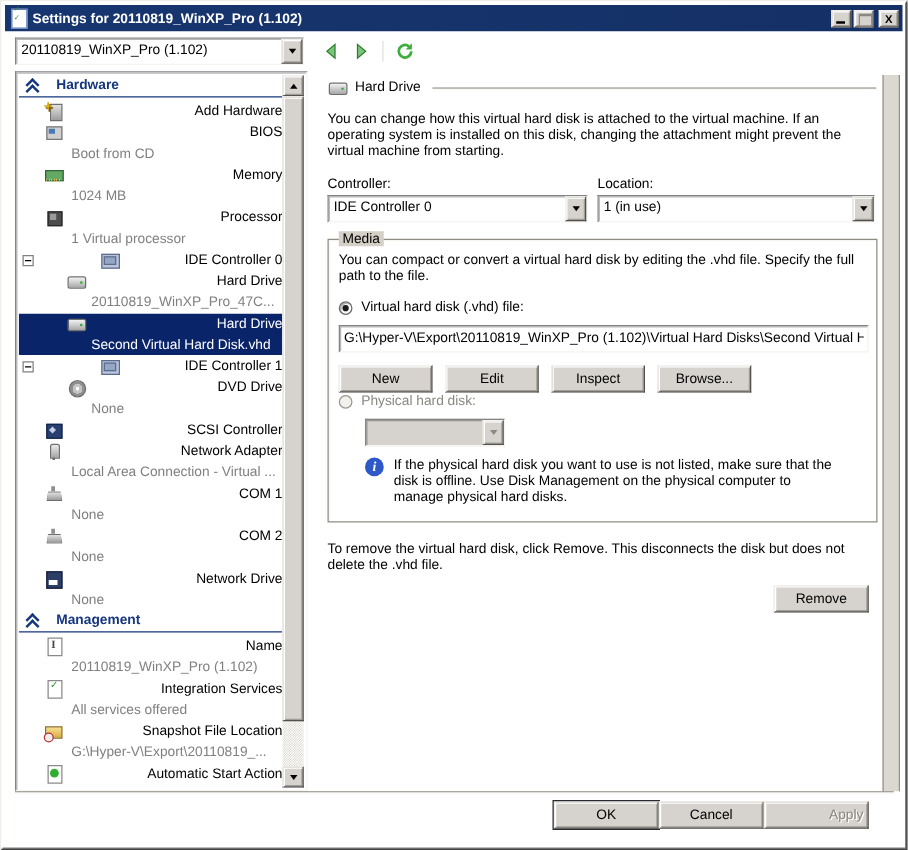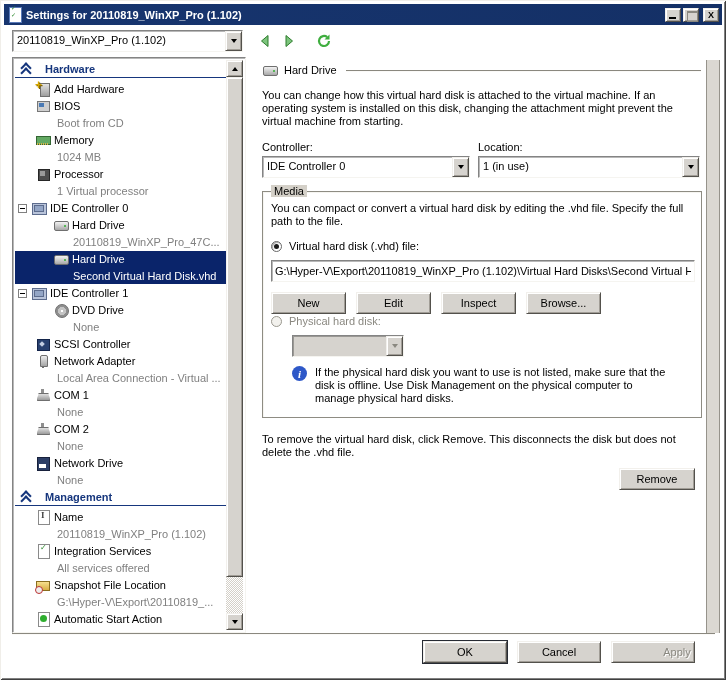--- a/index.html
+++ b/index.html
@@ -30,27 +30,27 @@
     box-shadow:inset 1px 1px 0 #fff,inset -1px -1px 0 #a19d96;display:flex;align-items:center;justify-content:center;}
   .arr-down{width:0;height:0;border-left:3px solid transparent;border-right:3px solid transparent;border-top:4px solid #000;}
   .combo.disabled .arr-down{border-top-color:#8a8880;}
   .nav{display:flex;align-items:center;margin-left:13px;gap:6px;}
   .nav .sep{width:1px;height:16px;background:#a5a299;border-right:1px solid #fff;margin:0 2px;}
   .navbtn{width:18px;height:18px;display:flex;align-items:center;justify-content:center;}
   
   .listbox{position:absolute;left:12px;top:57px;width:234px;height:576px;background:#fff;
     border:1px solid;border-color:#848484 #f5f4f0 #f5f4f0 #848484;box-shadow:inset 1px 1px 0 rgba(0,0,0,.28);}
   .tree{position:absolute;left:2px;top:2px;right:19px;bottom:2px;overflow:hidden;}
-  .thead{display:flex;align-items:center;height:16px;margin:2px 0 3px;border-bottom:1px solid #16367d;padding-bottom:2px;}
+  .thead{display:flex;height:16px;margin:2px 0 3px;border-bottom:1px solid #16367d;padding-bottom:2px;}
   .thead .hlabel{font-weight:bold;color:#16367d;margin-left:12px;font-size:11px;}
   .chev{width:14px;height:14px;position:relative;flex:0 0 14px;margin-left:4px;}
   .chev::before,.chev::after{content:"";position:absolute;left:3px;width:6px;height:6px;
     border-left:2px solid #16367d;border-top:2px solid #16367d;transform:rotate(45deg);}
   .chev::before{top:2px}.chev::after{top:7px}
-  .trow{display:flex;align-items:center;height:16px;margin-bottom:1px;}
+  .trow{display:flex;align-items:center;height:16px;margin-bottom:1px;justify-content:space-between;}
   .trow .ic{margin-left:20px;margin-right:3px;}
   .trow.expandable .exp{margin-left:3px;}
   .trow.expandable .ic{margin-left:4px;}
   .trow.child .ic{margin-left:38px;}
   .tsub{height:16px;margin-bottom:1px;padding-left:42px;color:#808080;display:flex;align-items:center;white-space:nowrap;overflow:hidden;}
   .tsub.childsub{padding-left:58px;}
   .selblock{background:#0a246a;color:#fff;}
   .selblock .tsub{color:#fff;}
   .exp{width:9px;height:9px;background:#fff;border:1px solid #808080;position:relative;flex:0 0 9px;}
   .exp::after{content:"";position:absolute;left:1px;right:1px;top:3px;height:1px;background:#000;}
@@ -125,21 +125,21 @@
   .info-row{display:flex;margin-top:9px;margin-left:21px;gap:8px;}
   .info-icon{width:15px;height:15px;border-radius:50%;background:#2e58c8;color:#fff;flex:0 0 15px;
     display:flex;align-items:center;justify-content:center;font:bold italic 11px "Liberation Serif","DejaVu Serif",serif;}
   .info-text{width:356px;line-height:13px;}
   .remove-note{margin-top:15px;width:438px;line-height:13px;}
   .remove-row{display:flex;justify-content:flex-end;margin-top:9px;padding-right:6px;}
   .btn.w76{width:76px;}
   
   .rgutter{position:absolute;left:706px;top:60px;width:14px;height:573px;background:#dbd8d2;border-left:1px solid #96938b;border-right:1px solid #96938b;}
   .footline{position:absolute;left:12px;top:633px;width:703px;height:2px;border-top:1px solid #8a887f;border-bottom:1px solid #fbfaf8;}
-  .footer{position:absolute;right:31px;top:641px;display:flex;gap:10px;}
+  .footer{position:absolute;right:31px;top:641px;display:flex;}
   .btn.w84{width:84px;}
   .btn.default{outline:1px solid #262a33;}
   .btn.disabled{color:#8a8880;text-shadow:1px 1px 0 #fff;padding-left:48px;}
 </style>
 </head>
 <body>
 
 <div class="window">
 
   <div class="titlebar">

